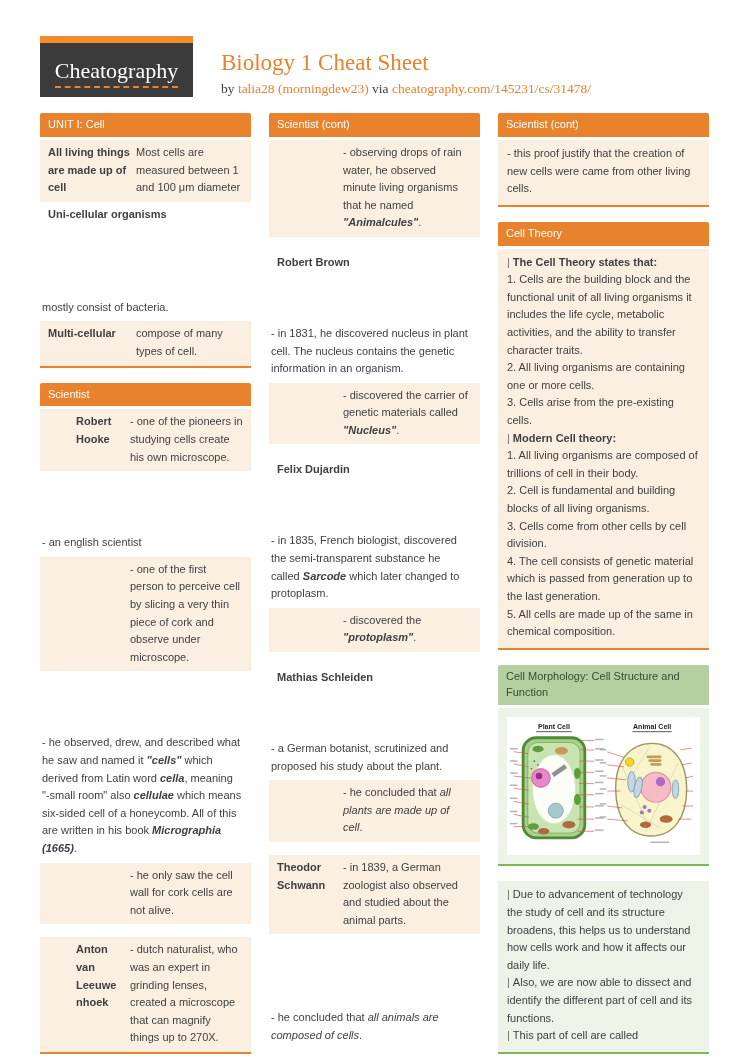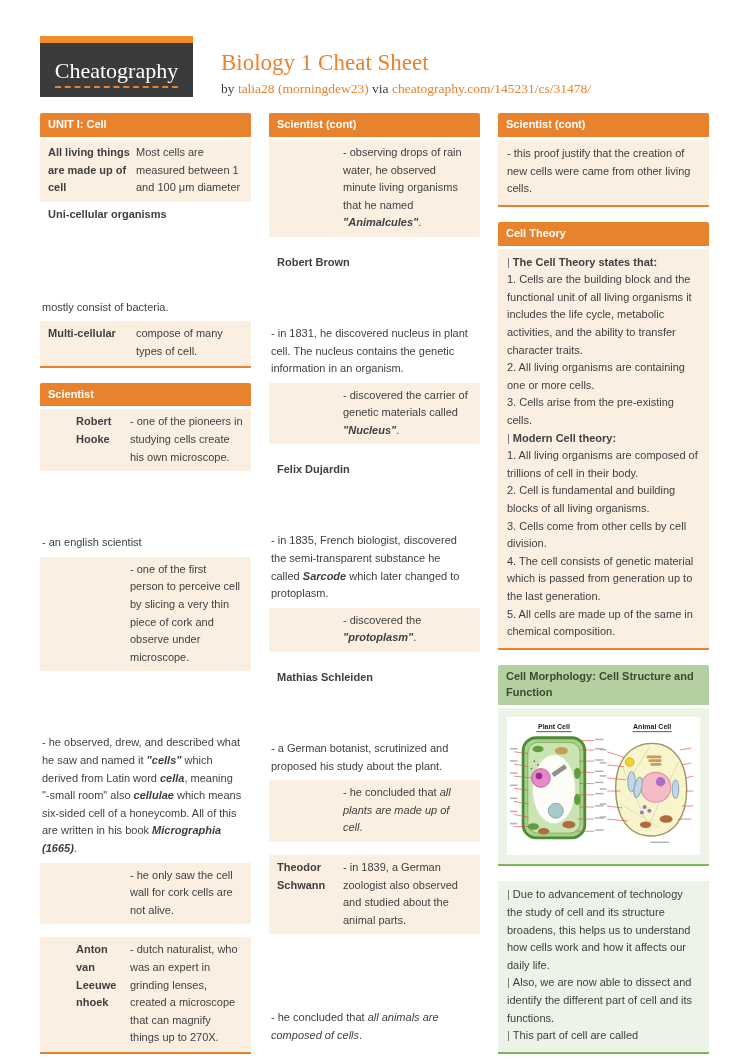--- a/index.html
+++ b/index.html
@@ -16,21 +16,21 @@
   .page-title {font-family:"Liberation Serif", serif; font-weight:normal; color:#e8822d; font-size:23px; line-height:1.2;}
   .byline {font-family:"Liberation Serif", serif; font-size:13.5px; color:#3f3f3f; margin-top:4px;}
   .byline .lnk {color:#e8822d; cursor:pointer;}
 
   
   .cols {display:flex; gap:18px; margin:0 40px; align-items:flex-start; min-height:802px;}
   .col {width:211px; flex:0 0 211px; display:flex; flex-direction:column; gap:15px;}
 
   .section {border-bottom:2px solid #e8822d; font-size:11px;}
   .section.green {border-bottom-color:#7fb65a;}
-  .sec-h {background:#e8822d; color:#fff; font-weight:bold; font-size:11px; line-height:1.45; padding:4px 8px; margin-bottom:3px; border-radius:2px 2px 0 0;}
+  .sec-h {background:#e8822d; color:#fff; font-weight:normal; font-size:11px; line-height:1.45; padding:4px 8px; margin-bottom:3px; border-radius:2px 2px 0 0;}
   .section.green .sec-h {background:#b5d0a0; color:#3a4a30;}
 
   .r {display:flex; line-height:1.6;}
   .r .term {font-weight:bold; padding:4px 2px 5px 8px;}
   .r .def {flex:1; padding:4px 8px 5px 2px;}
   .sec-unit .term {flex:0 0 84px;}
   .sec-sci1 .term {flex:0 0 50px;margin-left:28px;}
   .sec-sci2 .term {flex:0 0 62px;}
   .p {background:#fbefe2;}
   .w {background:#ffffff;flex-direction:column;}

